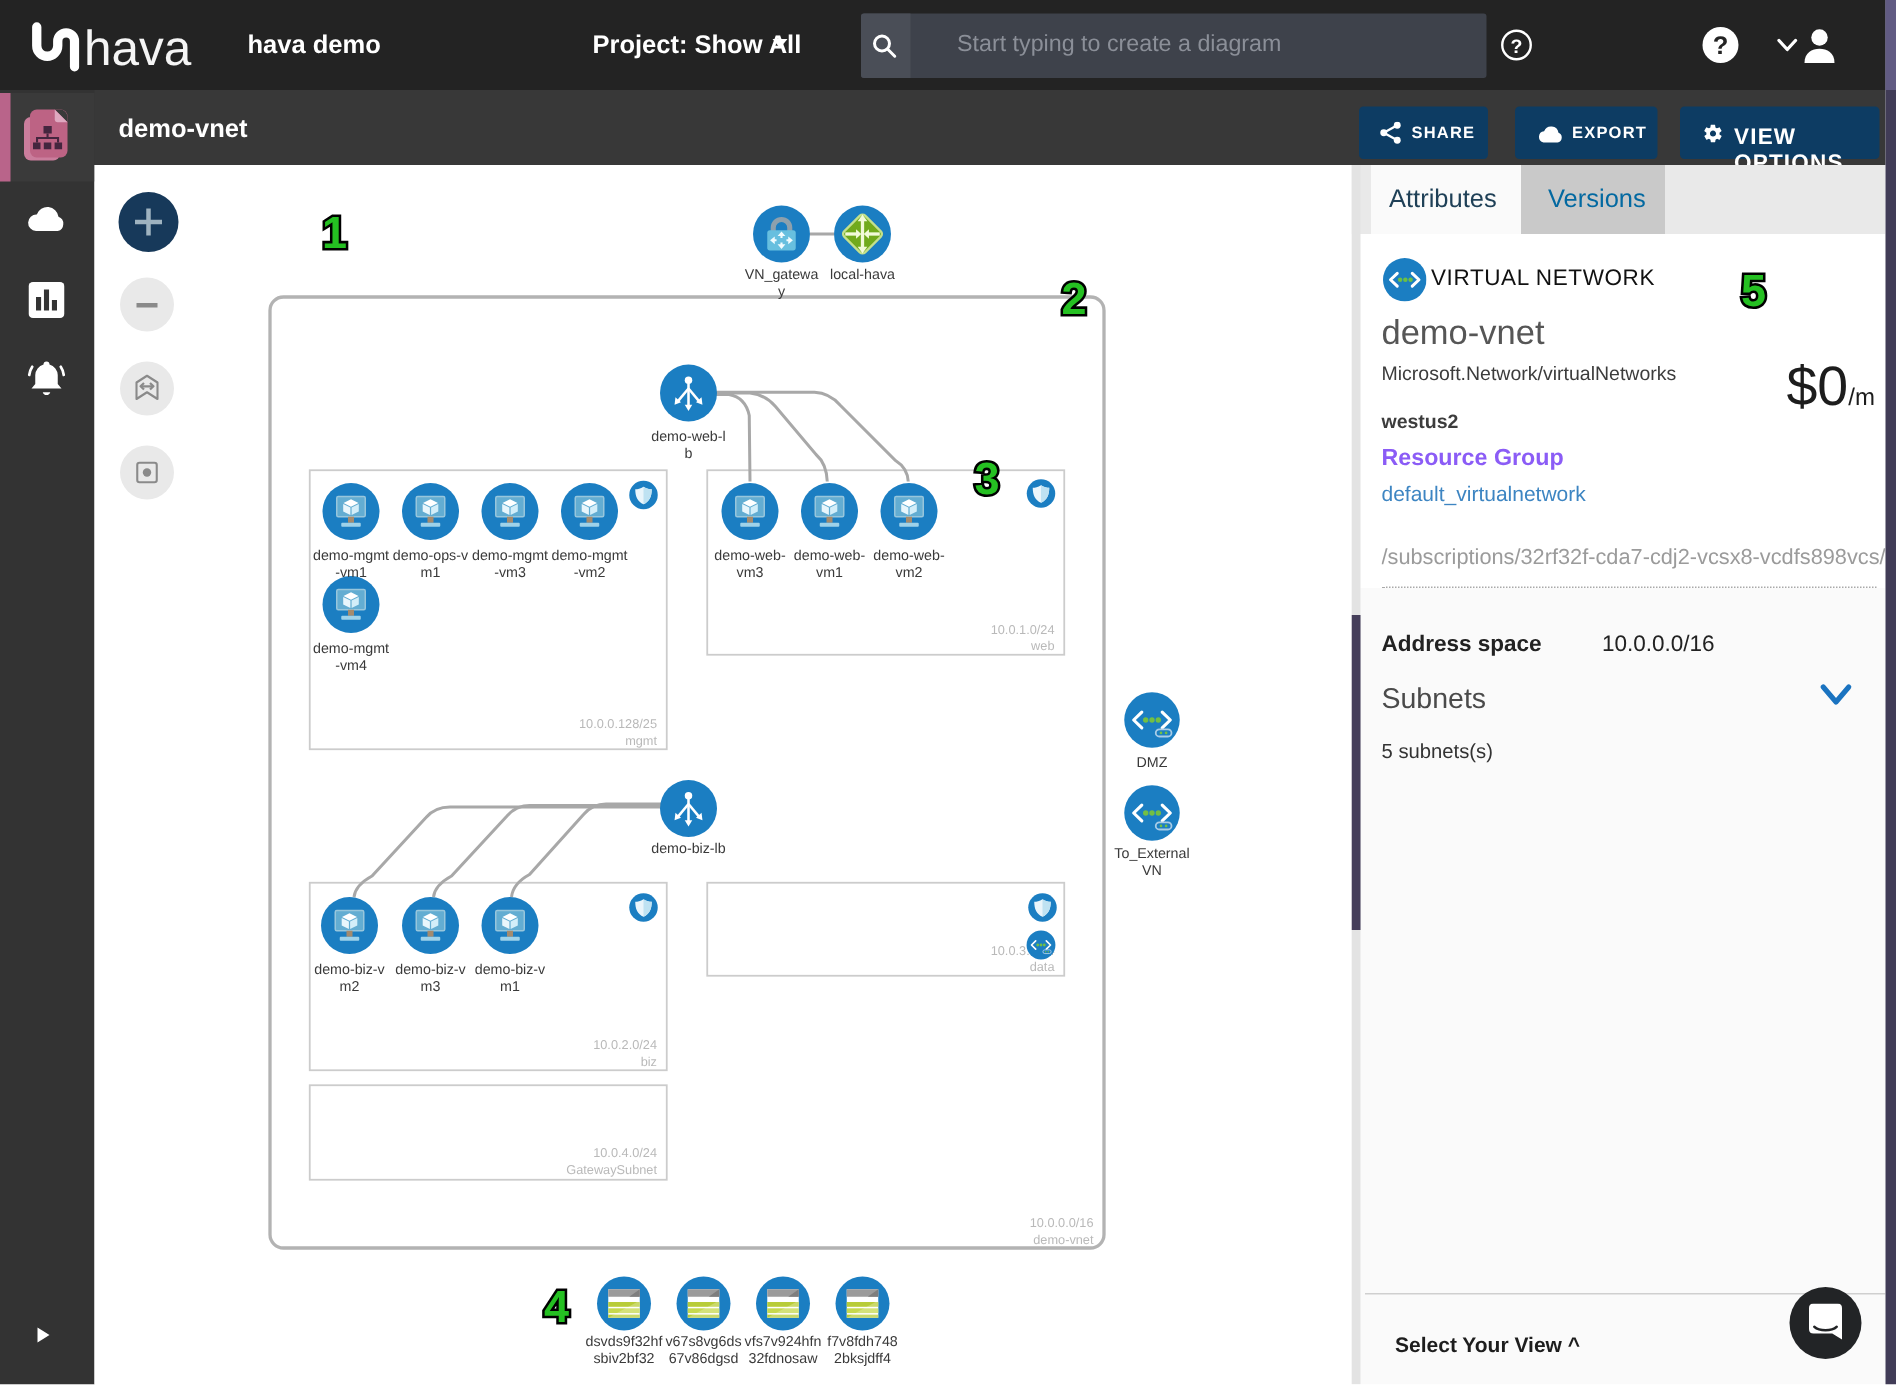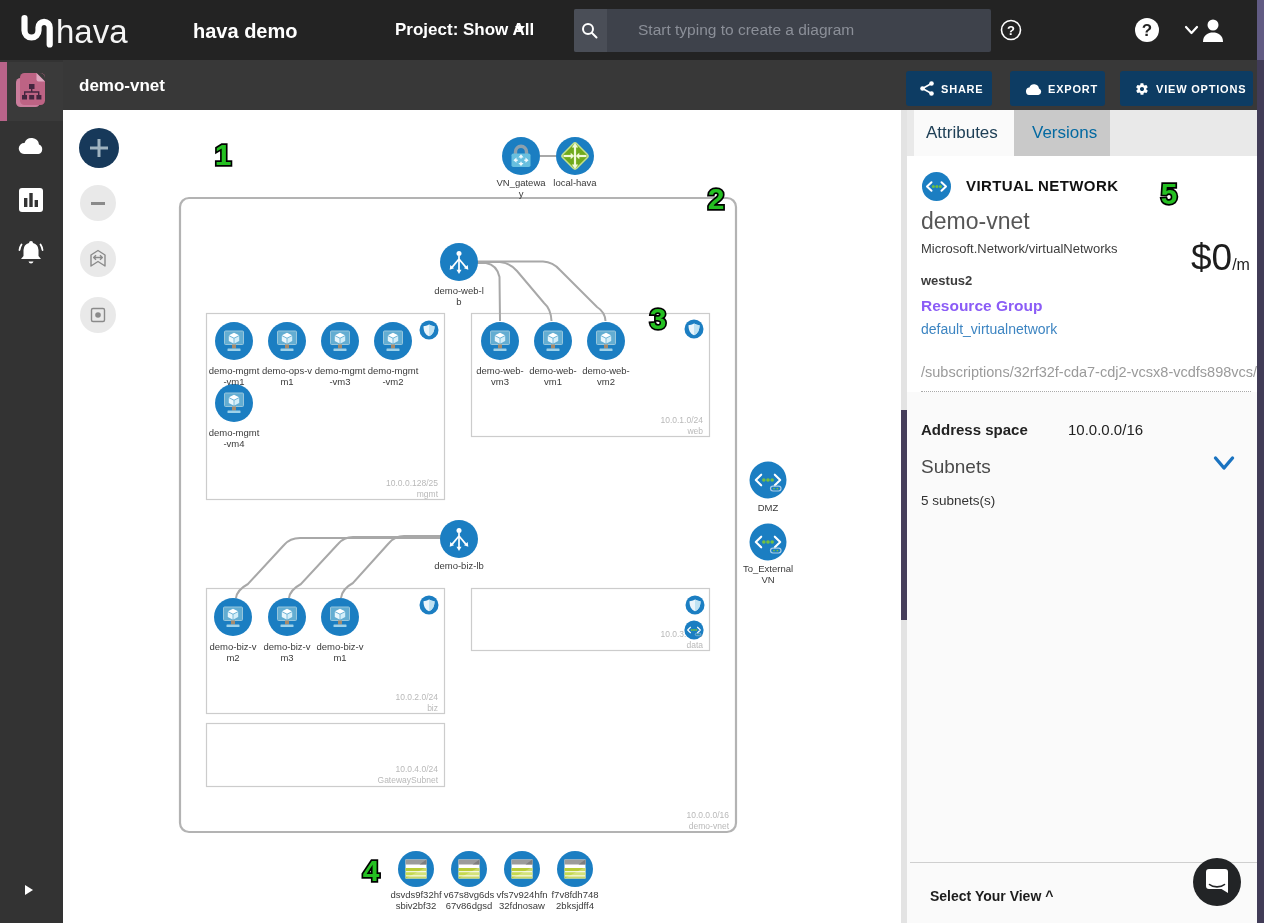--- a/index.html
+++ b/index.html
@@ -14,21 +14,21 @@
 
   <div class="abs" style="left:0;top:0;width:1257px;height:60px;background:#232323;"></div>
 
   <svg class="abs" style="left:21px;top:14px;" width="32" height="34" viewBox="0 0 32 34">
     <g stroke="#fff" stroke-width="6.2" fill="none" stroke-linecap="round">
       <path d="M3.5 4 L3.5 16.5 A 7 7 0 0 0 17.5 16.5 L17.5 13.5 A 5.6 5.6 0 0 1 28.7 13.5 L28.7 30.5"></path>
     </g>
   </svg>
   <div class="abs" style="left:56px;top:13px;color:#f5f5f5;font-size:33px;">hava</div>
 
-  <div class="abs" style="left:165px;top:20px;color:#fff;font-size:20px;font-weight:bold;margin-left:28px;">hava demo</div>
+  <div class="abs" style="left:165px;top:20px;color:#fff;font-size:17px;font-weight:bold;">hava demo</div>
   <div class="abs" style="left:352px;top:20px;color:#fff;font-size:17px;font-weight:bold;margin-left:43px;">Project: Show All</div>
   <svg class="abs" style="left:514px;top:25px;" width="12" height="8" viewBox="0 0 12 8">
       <path d="M1 1 L6 7 L11 1 Z" fill="#fff"></path>
     </svg>
 
   <div class="abs" style="left:574px;top:9px;width:417px;height:43px;background:#3e424b;border-radius:2px;"></div>
   <div class="abs" style="left:574px;top:9px;width:33px;height:43px;background:#4a4e57;border-radius:2px 0 0 2px;"></div>
   <svg class="abs" style="left:581px;top:22px;" width="17" height="17" viewBox="0 0 17 17">
     <circle cx="7" cy="7" r="5" fill="none" stroke="#fff" stroke-width="2"></circle>
     <path d="M11 11 L15.5 15.5" stroke="#fff" stroke-width="2" stroke-linecap="round"></path>
@@ -69,21 +69,21 @@
     <path d="M2.5 7.5 L11.5 2.5 M2.5 7.5 L11.5 12.5" stroke="#fff" stroke-width="1.6"></path>
   </svg>
   <div class="abs" style="left:941px;top:83px;color:#fff;font-size:11px;font-weight:bold;letter-spacing:0.8px;">SHARE</div>
   <svg class="abs" style="left:1025px;top:84px;" width="17" height="12" viewBox="0 0 17 12">
     <path d="M4 11 A 3.8 3.8 0 0 1 4.4 3.5 A 5 5 0 0 1 14 4.5 A 3.4 3.4 0 0 1 13.4 11 Z" fill="#fff"></path>
   </svg>
   <div class="abs" style="left:1048px;top:83px;color:#fff;font-size:11px;font-weight:bold;letter-spacing:0.8px;">EXPORT</div>
   <svg class="abs" style="left:1135px;top:82px;" width="14" height="14" viewBox="0 0 24 24">
     <path fill="#fff" d="M19.4 13c0-.3.1-.6.1-1s0-.7-.1-1l2.1-1.6c.2-.2.3-.5.1-.7l-2-3.5c-.1-.2-.4-.3-.6-.2l-2.5 1c-.5-.4-1.1-.7-1.7-1l-.4-2.6c0-.2-.2-.4-.5-.4h-4c-.2 0-.4.2-.5.4l-.4 2.6c-.6.3-1.2.6-1.7 1l-2.5-1c-.2-.1-.5 0-.6.2l-2 3.5c-.1.2-.1.5.1.7L4.5 11c0 .3-.1.6-.1 1s0 .7.1 1l-2.1 1.6c-.2.2-.3.5-.1.7l2 3.5c.1.2.4.3.6.2l2.5-1c.5.4 1.1.7 1.7 1l.4 2.6c0 .2.2.4.5.4h4c.2 0 .4-.2.5-.4l.4-2.6c.6-.3 1.2-.6 1.7-1l2.5 1c.2.1.5 0 .6-.2l2-3.5c.1-.2.1-.5-.1-.7L19.4 13zM12 15.5c-1.9 0-3.5-1.6-3.5-3.5s1.6-3.5 3.5-3.5 3.5 1.6 3.5 3.5-1.6 3.5-3.5 3.5z"></path>
   </svg>
-  <div class="abs" style="left:1156px;top:83px;color:#fff;font-size:11px;font-weight:bold;letter-spacing:0.8px;">VIEW OPTIONS</div>
+  <div class="abs" style="left:1156px;top:83px;color:#fff;font-size:15px;font-weight:bold;letter-spacing:0.8px;">VIEW OPTIONS</div>
 
   <div class="abs" style="left:0;top:60px;width:63px;height:863px;background:#333333;"></div>
   <div class="abs" style="left:0;top:62px;width:63px;height:59px;background:#3a3a3a;"></div>
   <div class="abs" style="left:0;top:62px;width:7px;height:59px;background:#b9648a;"></div>
 
   <svg class="abs" style="left:14px;top:71px;" width="33" height="39" viewBox="0 0 33 39">
     <rect x="2" y="7" width="24" height="29" rx="4.5" fill="#ca7d9c"></rect>
     <rect x="6" y="2" width="25" height="32" rx="4.5" fill="#bd6384"></rect>
     <path d="M22.5 2 h3.5 a5 5 0 0 1 5 5 v3.5 z" fill="#3a3a3a"></path>
     <path d="M22.5 2 L31 10.5 L24.5 10.5 a2 2 0 0 1 -2 -2 Z" fill="#dfa8c0"></path>
@@ -339,21 +339,21 @@
       <g stroke="#fff" stroke-width="2" fill="none" stroke-linecap="round" stroke-linejoin="round">
         <path d="M-5 -4.3 L-9.5 0 L-5 4.3"></path>
         <path d="M5 -4.3 L9.5 0 L5 4.3"></path>
       </g>
       <g fill="#6cbf45">
         <circle cx="-3.1" cy="0" r="1.5"></circle>
         <circle cx="0.4" cy="0" r="1.5"></circle>
         <circle cx="3.9" cy="0" r="1.5"></circle>
       </g>
     </svg>
-    <div class="abs" style="left:53px;top:67px;font-size:15px;font-weight:bold;color:#111;letter-spacing:0.4px;margin-left:12px;">VIRTUAL NETWORK</div>
+    <div class="abs" style="left:53px;top:67px;font-size:15px;font-weight:normal;color:#111;letter-spacing:0.4px;">VIRTUAL NETWORK</div>
 
     <div class="abs" style="left:20px;top:98px;font-size:23px;color:#565656;">demo-vnet</div>
     <div class="abs" style="left:20px;top:131px;font-size:13px;color:#3c3c3c;">Microsoft.Network/virtualNetworks</div>
     <div class="abs" style="left:20px;top:151px;font-size:13px;font-weight:bold;color:#3c3c3c;margin-top:12px;">westus2</div>
     <div class="abs" style="left:290px;top:127px;font-size:37px;color:#1d1d1d;">$0<span style="font-size:16px;">/m</span></div>
 
     <div class="abs" style="left:20px;top:187px;font-size:15.5px;font-weight:bold;color:#8b5cf6;">Resource Group</div>
     <div class="abs" style="left:20px;top:211px;font-size:14px;color:#3d85c2;">default_virtualnetwork</div>
 
     <div class="abs" style="left:20px;top:254px;width:336px;font-size:14.5px;color:#9b9b9b;white-space:nowrap;overflow:hidden;">/subscriptions/32rf32f-cda7-cdj2-vcsx8-vcdfs898vcs/resourceGroup</div>

